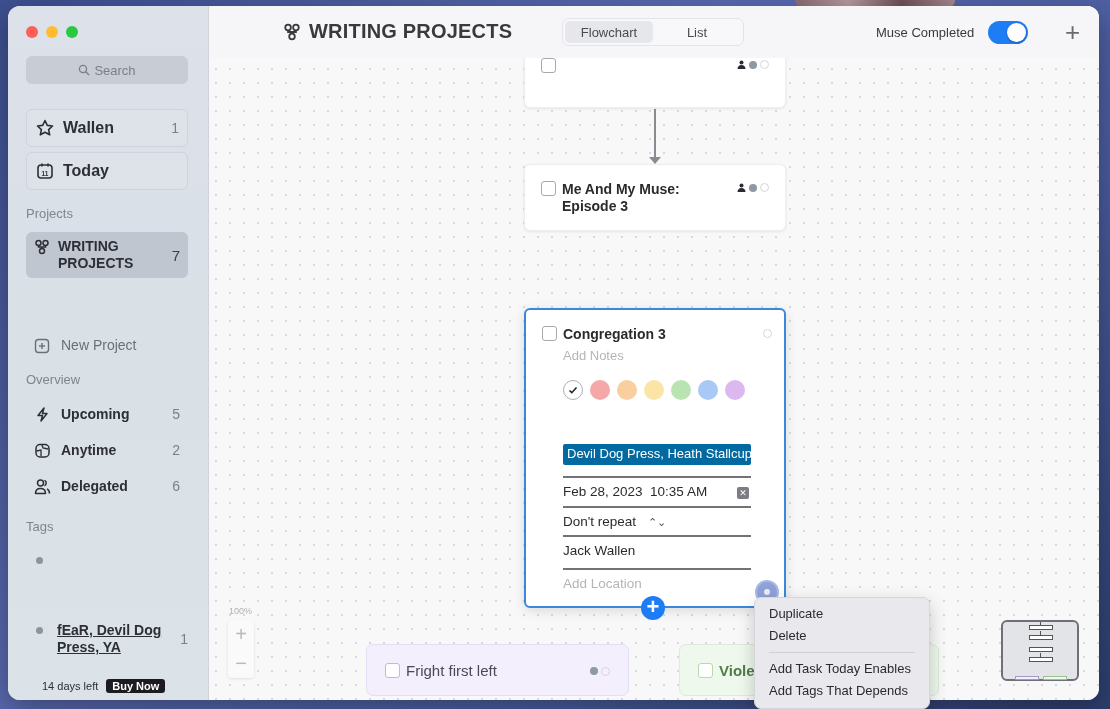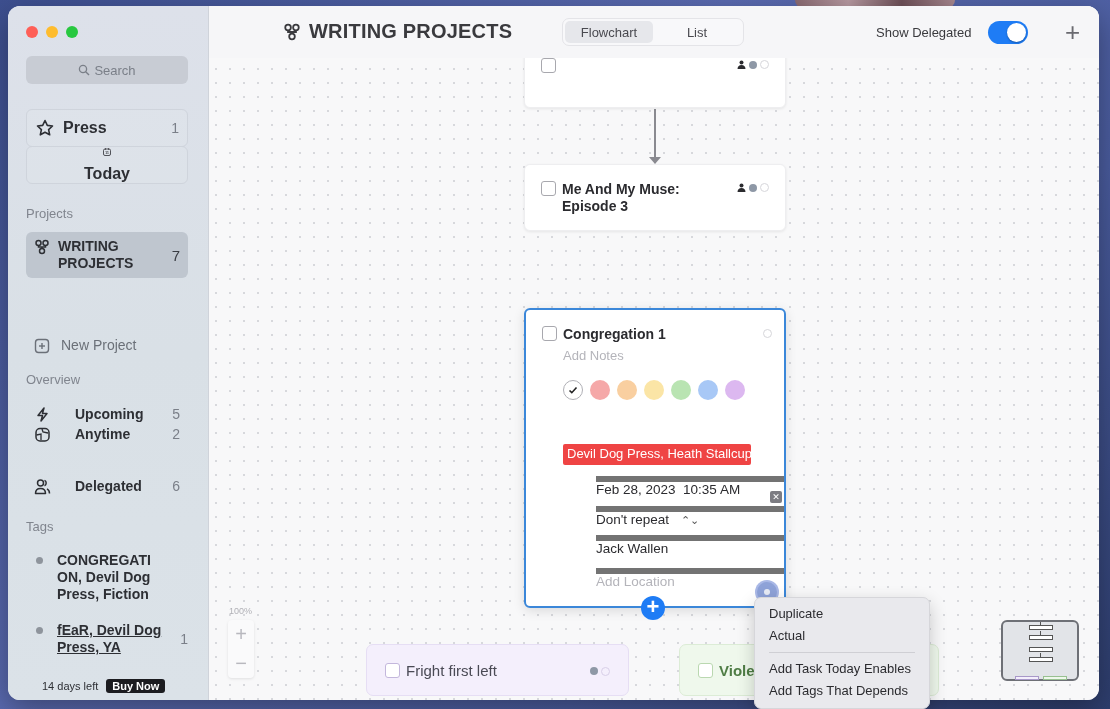--- a/index.html
+++ b/index.html
@@ -48,21 +48,21 @@
     position: absolute; left: 18px; width: 162px; display: flex; align-items: flex-start;
     padding: 6px 8px; gap: 8px; font-size: 14px; font-weight: bold; color: #2d2f34; border-radius: 6px;
   }
   .proj-item.active { background: #bfc6cf; }
   .proj-item .count { margin-left: auto; font-weight: normal; font-size: 15px; color: #3a3d44; align-self: center; }
   .proj-item svg { width: 16px; height: 16px; flex-shrink: 0; margin-top: 1px; }
   .proj-item .lbl { line-height: 17px; }
   .new-proj { font-weight: normal; color: #6b7078; font-size: 14px; }
   .ov-item {
     position: absolute; left: 18px; width: 162px; display: flex; align-items: center;
-    padding: 0 8px; gap: 24px; font-size: 14px; font-weight: bold; color: #2d2f34; height: 24px;
+    padding: 0 8px; gap: 10px; font-size: 14px; font-weight: bold; color: #2d2f34; height: 24px;
   }
   .ov-item .count { margin-left: auto; font-weight: normal; font-size: 14px; color: #7a7f88; }
   .ov-item svg { width: 17px; height: 17px; }
   .tag-item {
     position: absolute; left: 28px; width: 152px; display: flex; gap: 14px;
     font-size: 14px; font-weight: bold; color: #2d2f34; line-height: 17px;
   }
   .tag-item .dot { width: 7px; height: 7px; border-radius: 50%; background: #8e949c; margin-top: 5px; flex-shrink: 0; }
   .tag-item .count { margin-left: auto; font-weight: normal; color: #7a7f88; align-self: center; }
   .trial { position: absolute; left: 34px; top: 673px; font-size: 11px; color: #2d2f34; display: flex; align-items: center; gap: 8px; }
@@ -110,24 +110,24 @@
   .arrow { position: absolute; left: 440px; top: 151px; width: 0; height: 0; border-left: 6px solid transparent; border-right: 6px solid transparent; border-top: 7px solid #8a8a90; }
   .sel-card {
     position: absolute; left: 315px; top: 302px; width: 262px; height: 300px;
     background: #fff; border: 2px solid #3b87d9; border-radius: 6px; box-shadow: 0 3px 12px rgba(0,0,0,.12);
   }
   .add-notes { position: absolute; left: 37px; top: 38px; font-size: 13px; color: #b4b4ba; }
   .swatches { position: absolute; left: 37px; top: 70px; display: flex; gap: 7px; }
   .sw { width: 20px; height: 20px; border-radius: 50%; }
   .sw-none { border: 1px solid #b0b0b6; display: flex; align-items: center; justify-content: center; background: #fff; }
   .field-tags {
-    position: absolute; left: 37px; top: 134px; width: 188px; height: 21px; background: #ef4444;
+    position: absolute; left: 37px; top: 134px; width: 188px; height: 21px; background: #0369a1;
     color: #fff; font-size: 13px; padding: 2px 4px; white-space: nowrap; overflow: hidden; border-radius: 2px;
   }
-  .fld { position: absolute; left: 37px; width: 188px; font-size: 13.5px; color: #2b2b2f; border-top: 6px solid #737373; padding-top: 0; height: 30px; margin-left: 33px; }
+  .fld { position: absolute; left: 37px; width: 188px; font-size: 13.5px; color: #2b2b2f; border-top: 2px solid #737373; padding-top: 6px; height: 30px; }
   .fld-x { position: absolute; right: 2px; top: 9px; width: 12px; height: 12px; background: #7c7c82; color: #fff; font-size: 9px; line-height: 12px; text-align: center; border-radius: 2px; }
   .add-loc { color: #b4b4ba; }
   .gear-btn { position: absolute; left: 231px; top: 272px; width: 20px; height: 20px; border-radius: 50%; background: #8ea2d8; box-shadow: 0 0 0 2px #a9b8e6; }
   .gear-btn::after { content: ""; position: absolute; left: 7px; top: 7px; width: 6px; height: 6px; border-radius: 50%; background: #e8ecf6; }
   .add-circle {
     position: absolute; left: 432px; top: 590px; width: 24px; height: 24px; border-radius: 50%;
     background: #1e7cf5; color: #fff; font-size: 22px; line-height: 22px; text-align: center; font-weight: bold; z-index: 3;
   }
   .fright {
     position: absolute; left: 157px; top: 638px; width: 263px; height: 52px;
@@ -177,24 +177,24 @@
           <circle cx="5" cy="5" r="3.6" fill="none" stroke="#7a7f88" stroke-width="1.3"></circle>
           <line x1="7.7" y1="7.7" x2="11" y2="11" stroke="#7a7f88" stroke-width="1.4"></line>
         </svg>
       <span>Search</span>
     </div>
 
     <div class="big-item" style="top:103px;">
       <svg viewBox="0 0 20 20">
           <path d="M10 2.5l2.3 4.9 5.2.6-3.9 3.6 1.1 5.2L10 14.2l-4.7 2.6 1.1-5.2L2.5 8l5.2-.6z" fill="none" stroke="#2d2f34" stroke-width="1.6" stroke-linejoin="round"></path>
         </svg>
-      <span>Press</span>
+      <span>Wallen</span>
       <span class="count">1</span>
     </div>
-    <div class="big-item" style="top:140px;flex-direction:column;">
+    <div class="big-item" style="top:146px;">
       <svg viewBox="0 0 20 20">
           <rect x="3" y="4" width="14" height="13" rx="3" fill="none" stroke="#2d2f34" stroke-width="1.6"></rect>
           <line x1="7" y1="2.5" x2="7" y2="5.5" stroke="#2d2f34" stroke-width="1.6"></line>
           <line x1="13" y1="2.5" x2="13" y2="5.5" stroke="#2d2f34" stroke-width="1.6"></line>
           <text x="10" y="14.5" font-size="6.5" text-anchor="middle" fill="#2d2f34" font-family="Liberation Sans, sans-serif" font-weight="bold">11</text>
         </svg>
       <span>Today</span>
     </div>
 
     <div class="section-label" style="top:200px;">Projects</div>
@@ -220,21 +220,21 @@
 
     <div class="section-label" style="top:366px;">Overview</div>
 
     <div class="ov-item" style="top:396px;">
       <svg viewBox="0 0 17 17">
           <path d="M10 2L4 9.5h4.5L7 15l6-7.5H8.5z" fill="none" stroke="#2d2f34" stroke-width="1.5" stroke-linejoin="round"></path>
         </svg>
       <span>Upcoming</span>
       <span class="count">5</span>
     </div>
-    <div class="ov-item" style="top:416px;">
+    <div class="ov-item" style="top:432px;">
       <svg viewBox="0 0 17 17">
           <rect x="2" y="2.5" width="13" height="12.5" rx="4" fill="none" stroke="#2d2f34" stroke-width="1.5"></rect>
           <path d="M2.5 9 L7 8 L7 14" fill="none" stroke="#2d2f34" stroke-width="1.3"></path>
           <path d="M8 3 L9 6 L14 7" fill="none" stroke="#2d2f34" stroke-width="1.3"></path>
         </svg>
       <span>Anytime</span>
       <span class="count">2</span>
     </div>
     <div class="ov-item" style="top:468px;">
       <svg viewBox="0 0 17 17">
@@ -243,21 +243,20 @@
           <path d="M10.5 2.3a3 3 0 0 1 0 5.4M13 10.8c1.5.8 2.5 2.5 2.5 4.7" fill="none" stroke="#2d2f34" stroke-width="1.5"></path>
         </svg>
       <span>Delegated</span>
       <span class="count">6</span>
     </div>
 
     <div class="section-label" style="top:513px;">Tags</div>
 
     <div class="tag-item" style="top:546px;">
       <span class="dot"></span>
-      <span style="width:100px; word-break:break-all;">CONGREGATION, Devil Dog Press, Fiction</span>
     </div>
     <div class="tag-item" style="top:616px;">
       <span class="dot"></span>
       <span style="width:110px;text-decoration:underline;">fEaR, Devil Dog Press, YA</span>
       <span class="count">1</span>
     </div>
 
     <div class="trial">
       <span>14 days left</span>
       <span class="buy">Buy Now</span>
@@ -272,21 +271,21 @@
             <circle cx="11.5" cy="4" r="2.5" fill="none" stroke="#3a3a3e" stroke-width="1.6"></circle>
             <circle cx="8" cy="12" r="2.5" fill="none" stroke="#3a3a3e" stroke-width="1.6"></circle>
             <path d="M4.5 6.5v1.5h7V6.5M8 8v1.5" fill="none" stroke="#3a3a3e" stroke-width="1.6"></path>
           </svg>
         <span>WRITING PROJECTS</span>
       </div>
       <div class="seg">
         <div class="on">Flowchart</div>
         <div>List</div>
       </div>
-      <div class="show-comp">Show Delegated</div>
+      <div class="show-comp">Muse Completed</div>
       <div class="toggle"></div>
       <div class="plus-btn">+</div>
     </div>
 
     <div class="card" style="left:315px; top:40px; width:262px; height:62px; padding:11px 16px 0 16px; z-index:4;">
       <div class="card-row">
         <span class="chk"></span>
         <span class="badges">
           <svg class="bd-person" viewBox="0 0 9 9">
               <circle cx="4.5" cy="2.5" r="2" fill="#2b2b2f"></circle>
@@ -312,21 +311,21 @@
             </svg>
           <span class="bd-dot"></span>
           <span class="bd-ring"></span>
         </span>
       </div>
     </div>
 
     <div class="sel-card">
       <div class="card-row" style="position:absolute; left:16px; top:16px; width:230px;">
         <span class="chk"></span>
-        <span class="card-title">Congregation 1</span>
+        <span class="card-title">Congregation 3</span>
         <span class="bd-ring" style="margin-left:auto; margin-top:3px;"></span>
       </div>
       <div class="add-notes">Add Notes</div>
       <div class="swatches">
         <span class="sw sw-none">
           <svg width="10" height="10" viewBox="0 0 10 10">
               <path d="M1.5 5.5l2.3 2.2L8.5 2.5" fill="none" stroke="#222" stroke-width="1.6"></path>
             </svg>
         </span>
         <span class="sw" style="background:#f5a8a8;"></span>
@@ -385,17 +384,17 @@
       <div class="mm-line" style="top:31px; height:4px;"></div>
       <div class="mm-box" style="top:35px;"></div>
       <div class="mm-pur"></div>
       <div class="mm-grn"></div>
     </div>
   </div>
 </div>
 
 <div class="ctx">
   <div class="ctx-item">Duplicate</div>
-  <div class="ctx-item">Actual</div>
+  <div class="ctx-item">Delete</div>
   <div class="ctx-sep"></div>
   <div class="ctx-item">Add Task Today Enables</div>
   <div class="ctx-item">Add Tags That Depends</div>
 </div>
 
 </body></html>

